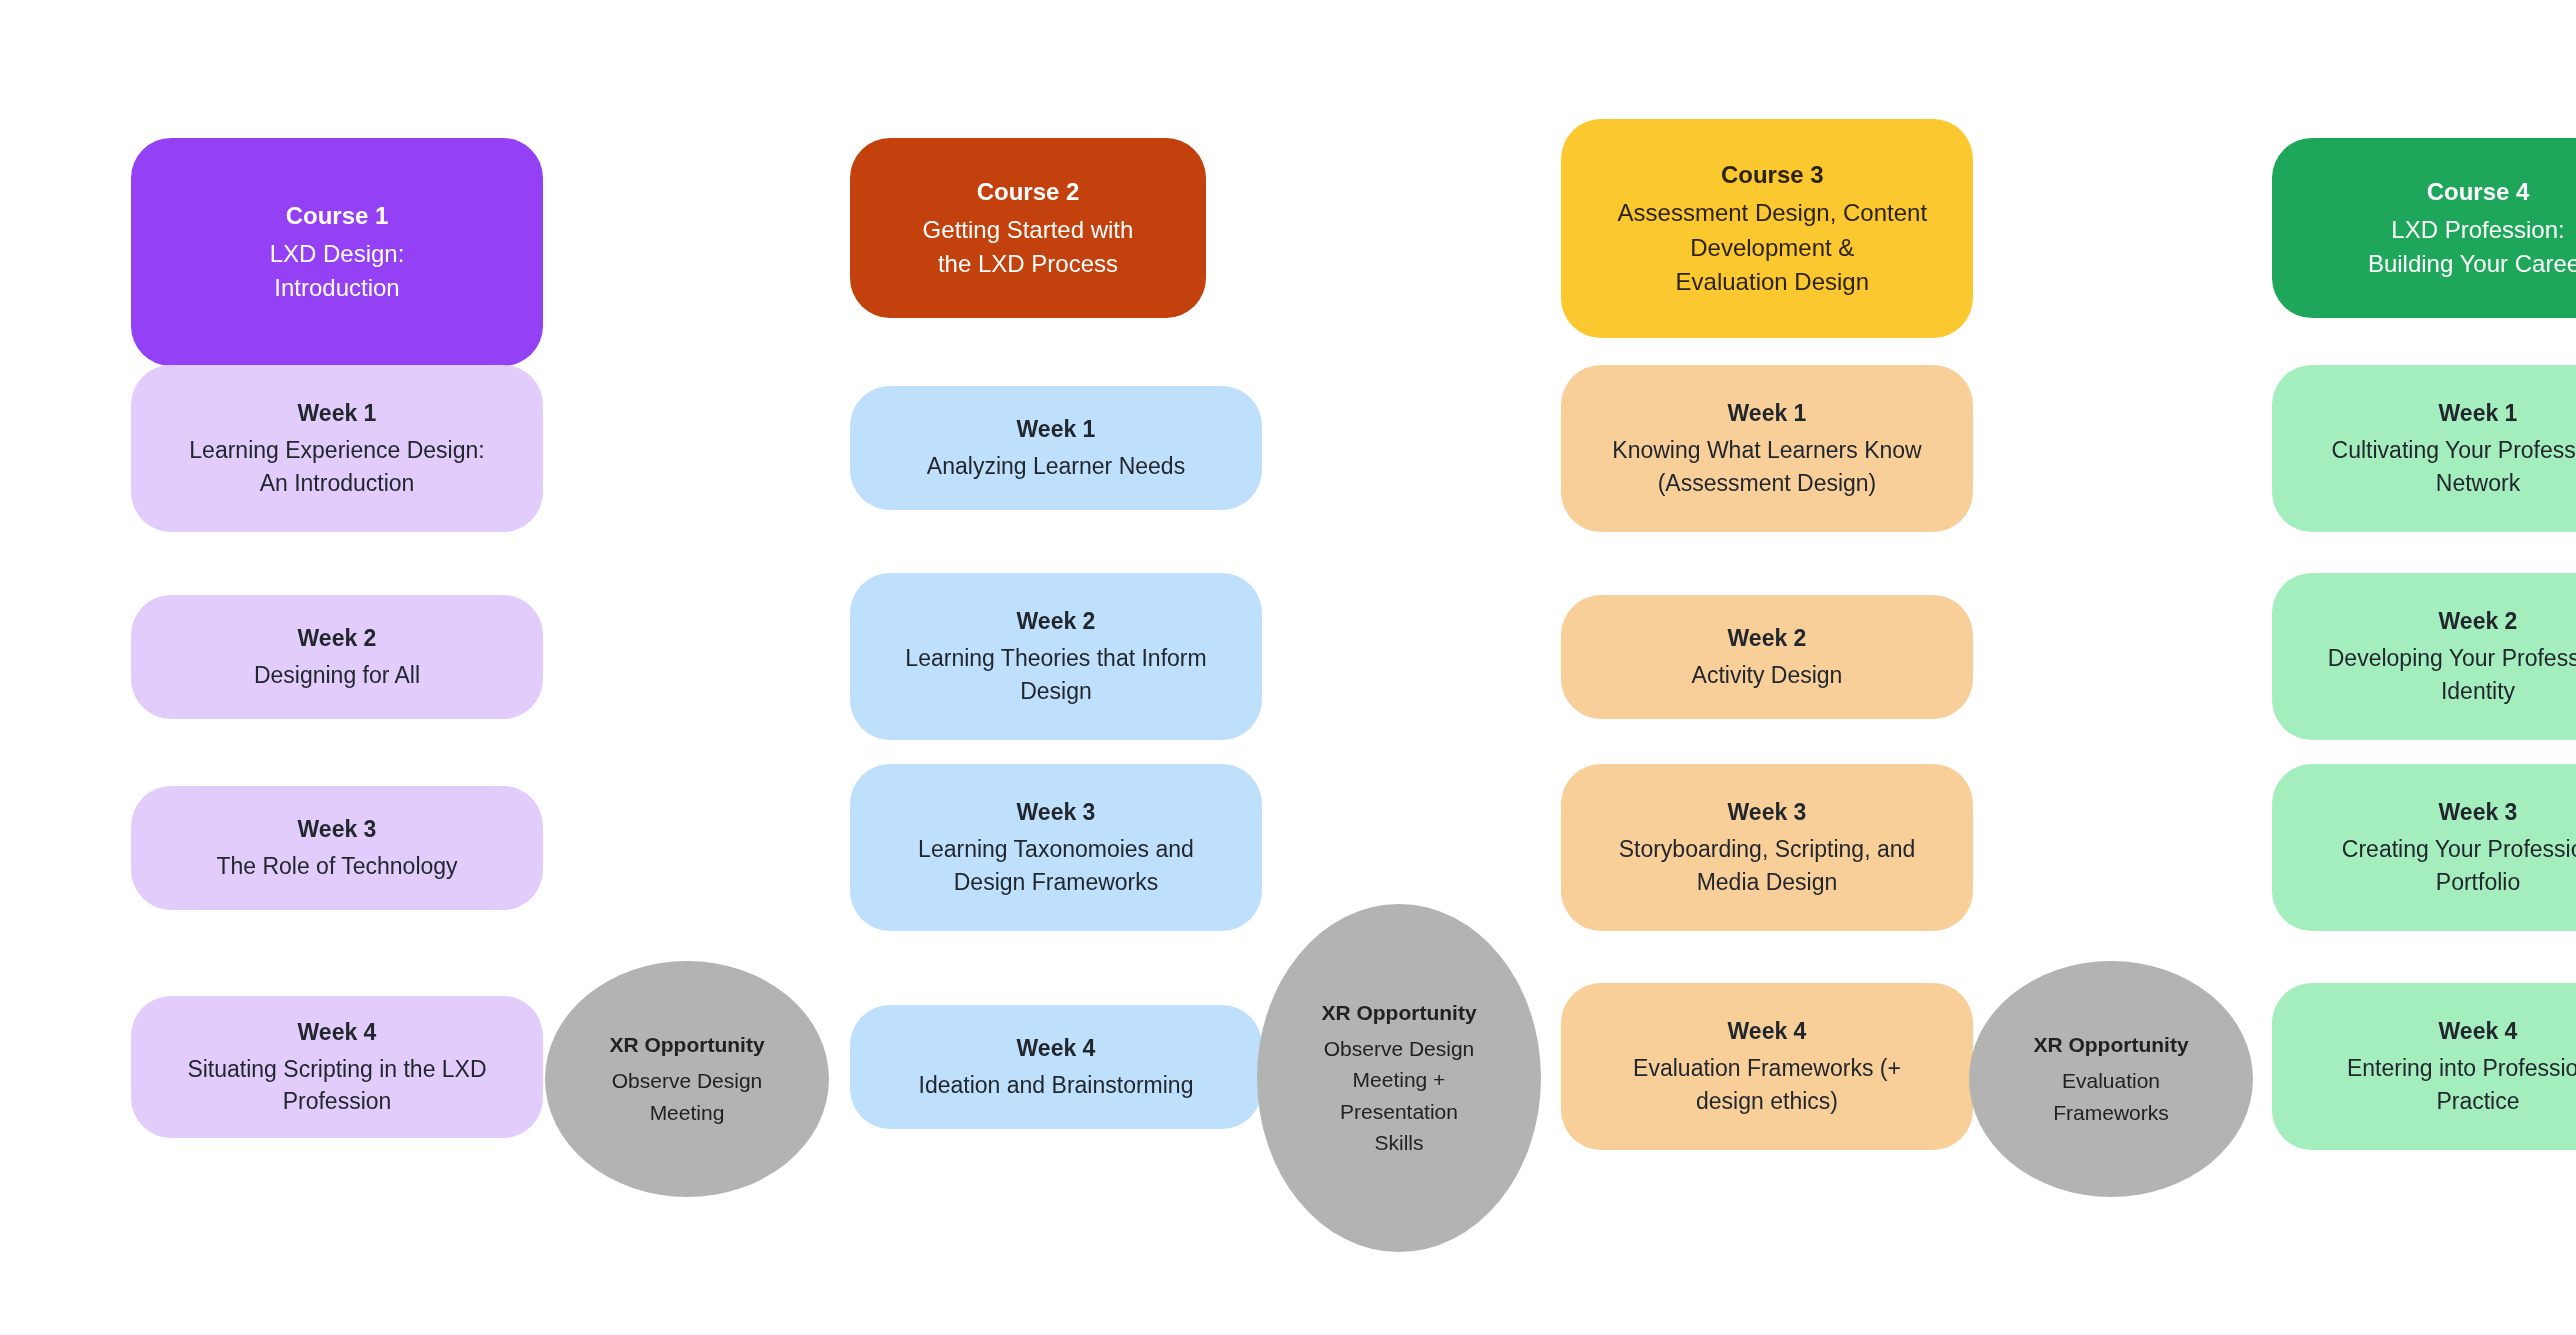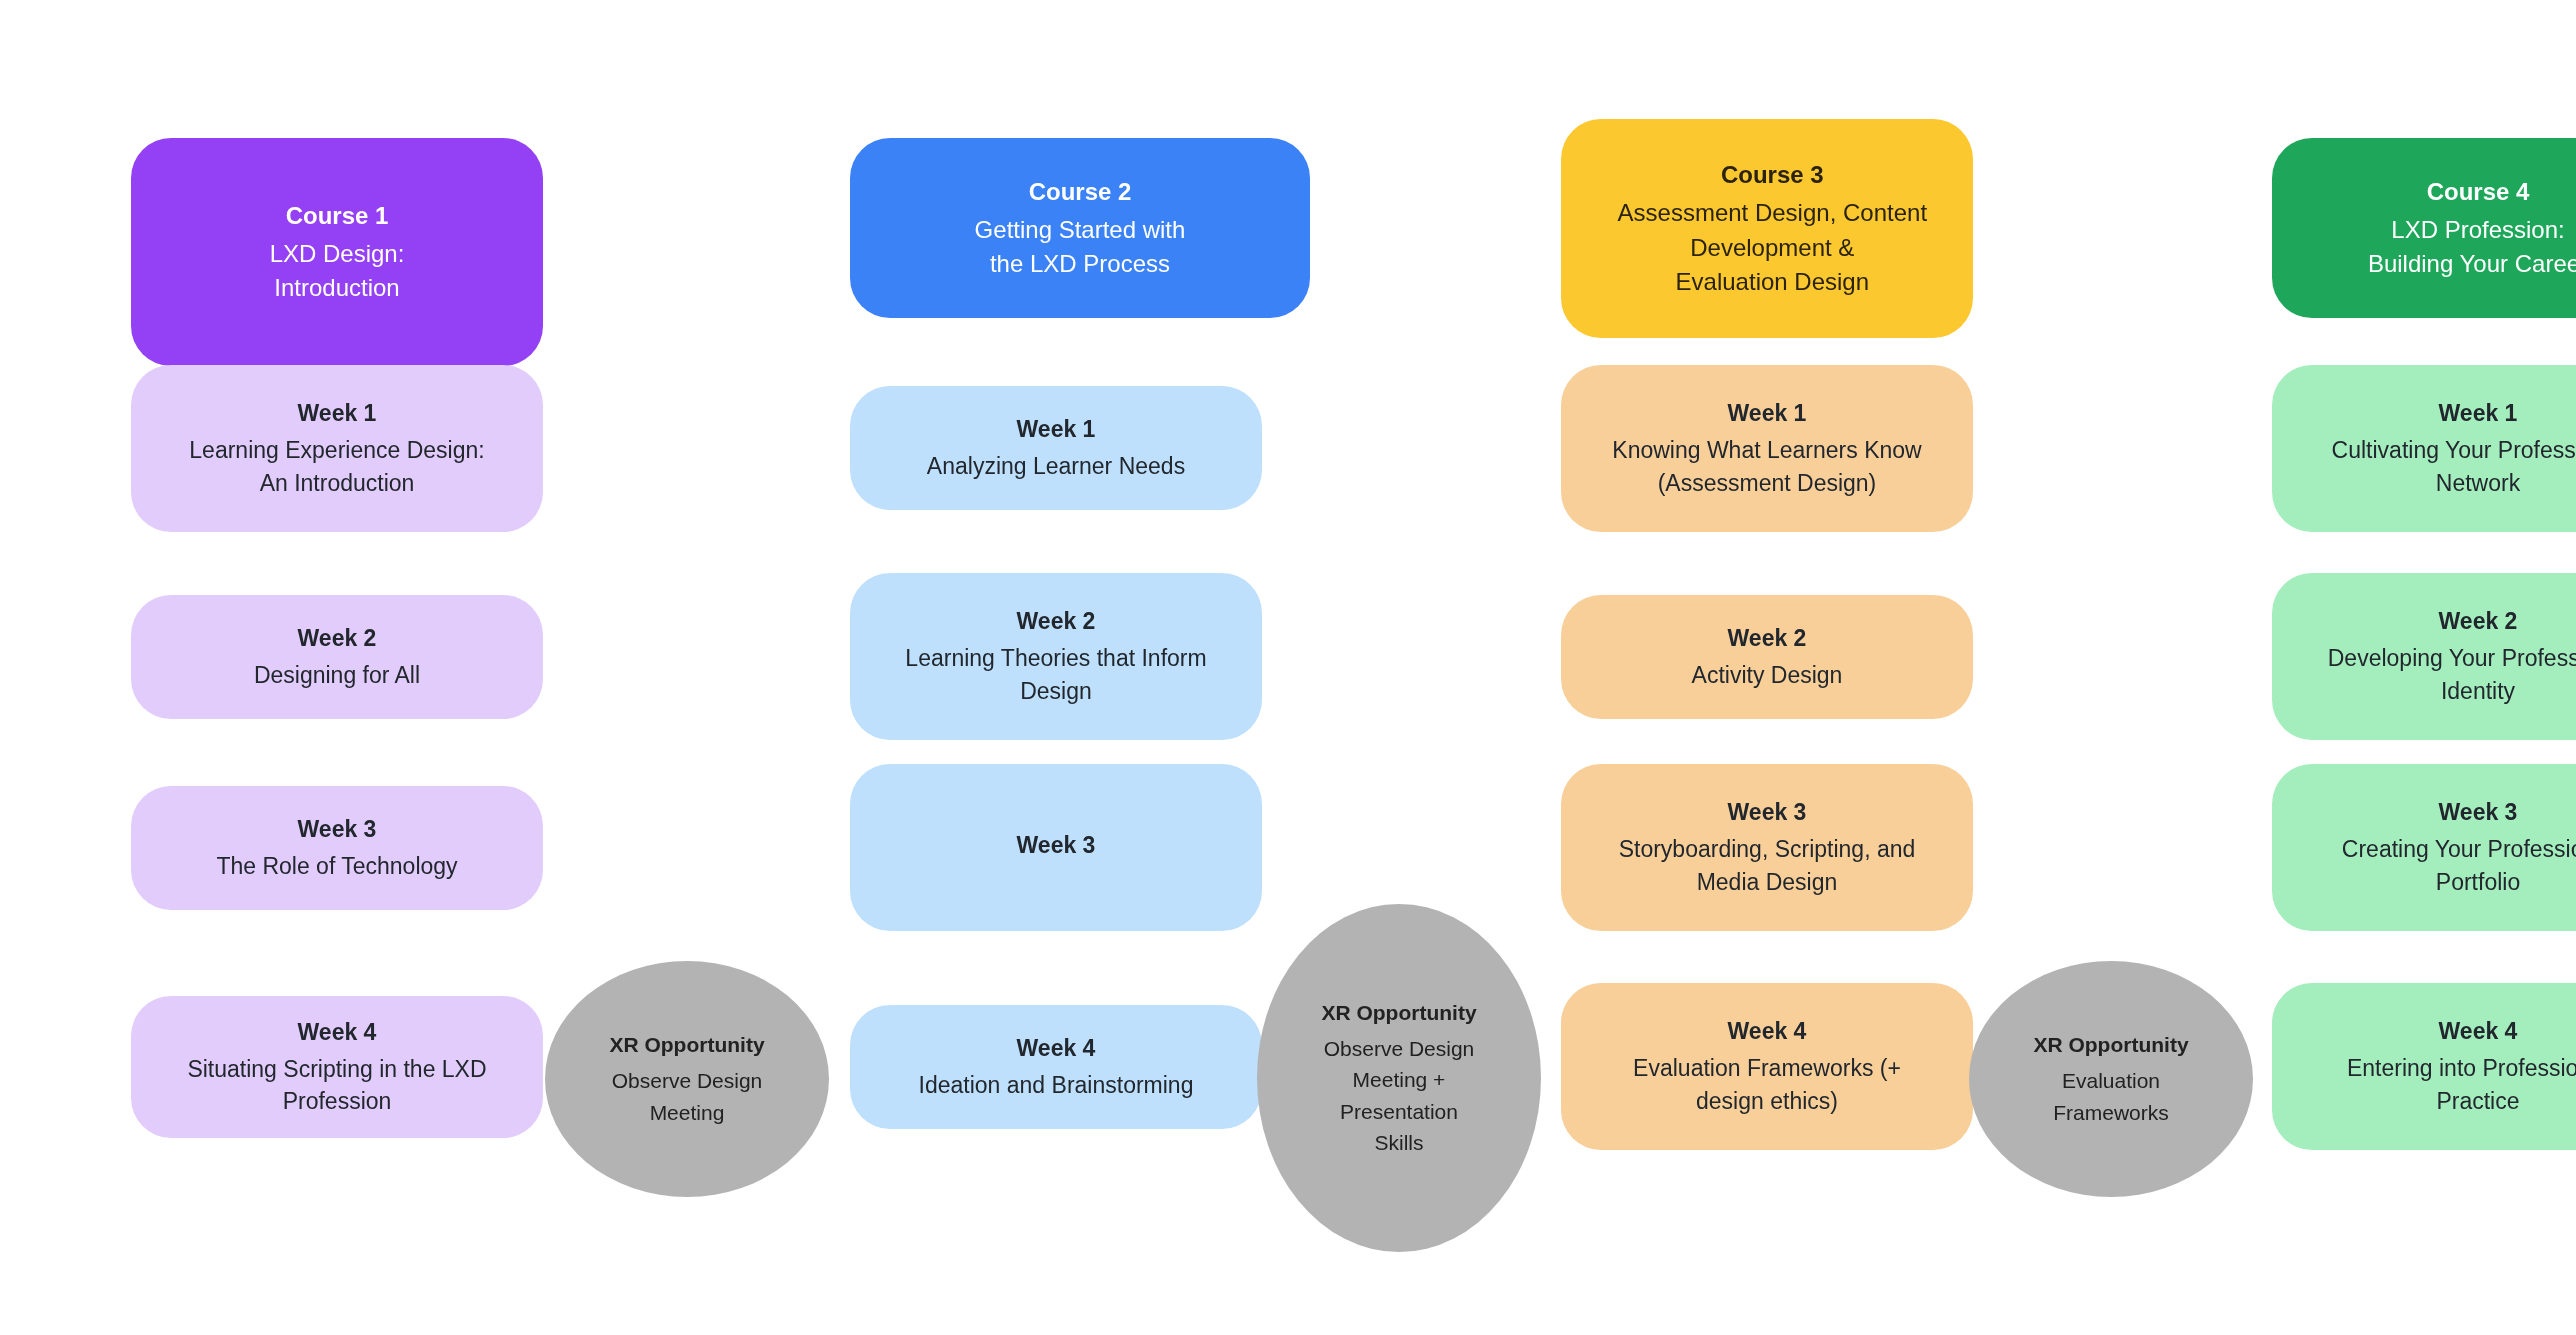--- a/index.html
+++ b/index.html
@@ -114,21 +114,21 @@
         <span class="ln">The Role of Technology</span>
       </div>
     </div>
     <div class="node card week-card" style="left: 131px; top: 996px; width: 412px; height: 142px; background: rgb(225, 204, 251);">
       <div class="title on-light">Week 4</div>
       <div class="subtitle on-light">
         <span class="ln">Situating Scripting in the LXD</span>
         <span class="ln">Profession</span>
       </div>
     </div>
-    <div class="node card course-card" style="left: 850px; top: 138px; width: 460px; height: 180px; background: #3b82f6;">
+    <div class="node card course-card" style="left: 850px; top: 138px; width: 356px; height: 180px; background: #c2410c;">
       <div class="title on-dark">Course 2</div>
       <div class="subtitle on-dark">
         <span class="ln">Getting Started with</span>
         <span class="ln">the LXD Process</span>
       </div>
     </div>
     <div class="node card week-card" style="left: 850px; top: 386px; width: 412px; height: 124px; background: rgb(190, 224, 252);">
       <div class="title on-light">Week 1</div>
       <div class="subtitle on-light">
         <span class="ln">Analyzing Learner Needs</span>
@@ -136,20 +136,24 @@
     </div>
     <div class="node card week-card" style="left: 850px; top: 573px; width: 412px; height: 167px; background: rgb(190, 224, 252);">
       <div class="title on-light">Week 2</div>
       <div class="subtitle on-light">
         <span class="ln">Learning Theories that Inform</span>
         <span class="ln">Design</span>
       </div>
     </div>
     <div class="node card week-card" style="left: 850px; top: 764px; width: 412px; height: 167px; background: rgb(190, 224, 252);">
       <div class="title on-light">Week 3</div>
+      <div class="subtitle on-light">
+        <span class="ln">Learning Taxonomoies and</span>
+        <span class="ln">Design Frameworks</span>
+      </div>
     </div>
     <div class="node card week-card" style="left: 850px; top: 1005px; width: 412px; height: 124px; background: rgb(190, 224, 252);">
       <div class="title on-light">Week 4</div>
       <div class="subtitle on-light">
         <span class="ln">Ideation and Brainstorming</span>
       </div>
     </div>
     <div class="node card course-card" style="left: 1561px; top: 119px; width: 412px; height: 219px; background: rgb(251, 200, 47); padding-left: 24px;">
       <div class="title on-yellow">Course 3</div>
       <div class="subtitle on-yellow">

